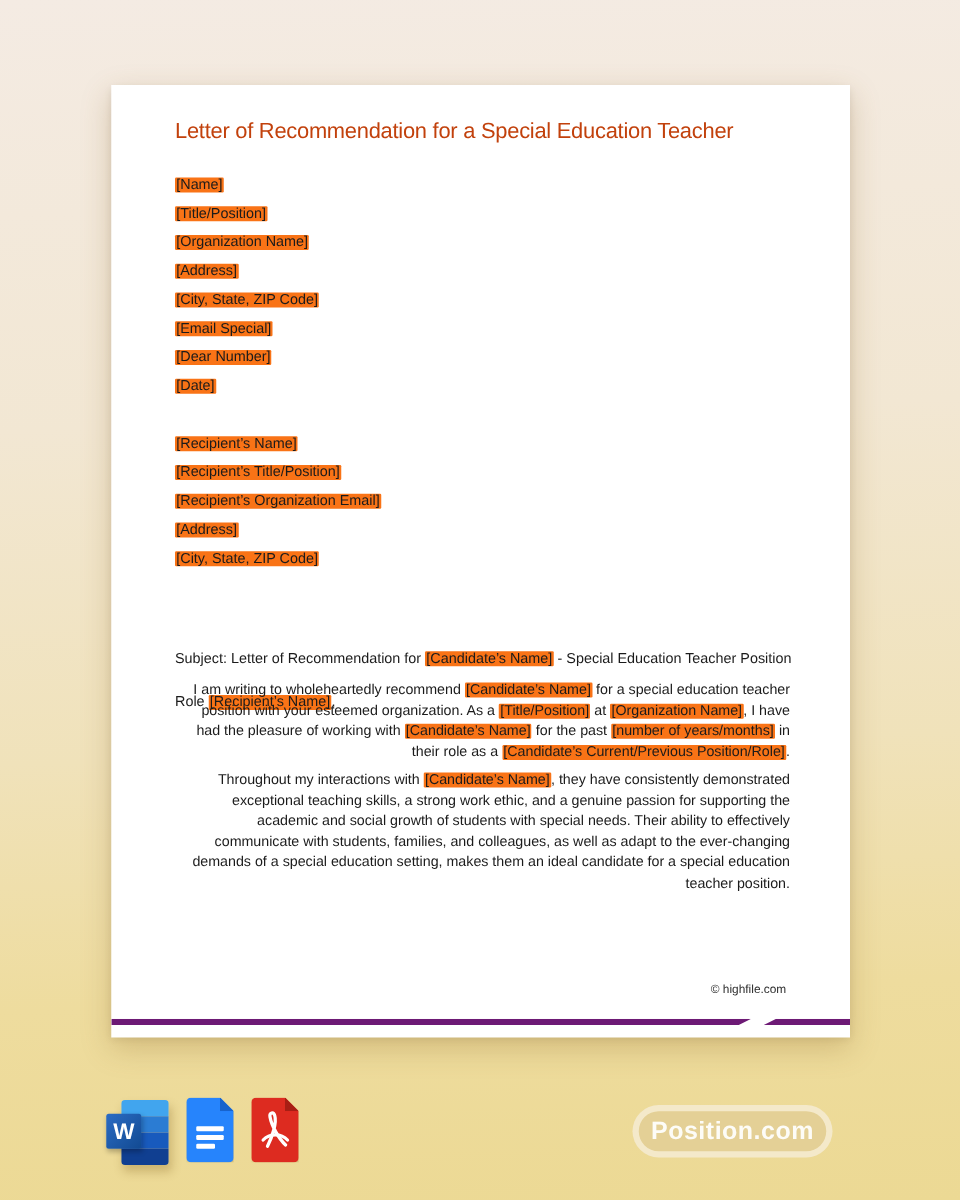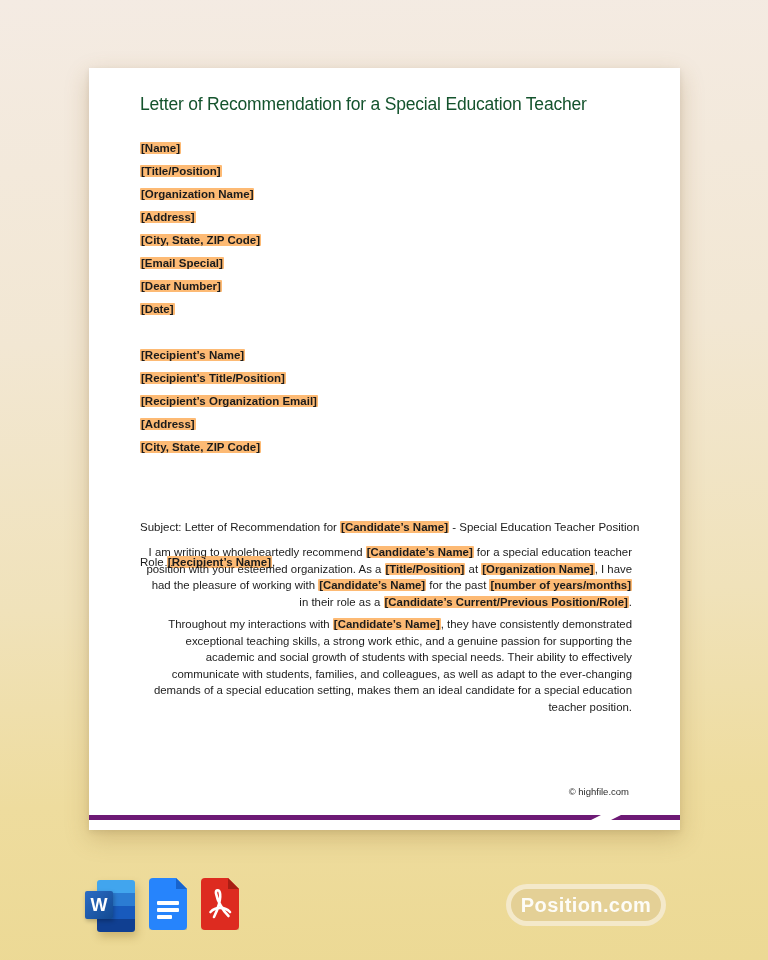--- a/index.html
+++ b/index.html
@@ -12,27 +12,27 @@
 
   
   .page {
     position:absolute; left:89px; top:68px; width:591px; height:762px;
     background:#ffffff;
     box-shadow:0 8px 22px rgba(140,100,40,.28), 0 2px 6px rgba(0,0,0,.08);
   }
   .doc-title {
     position:absolute; top:26px; left:51px;
     font-size:17.5px; font-weight:400; letter-spacing:-.2px;
-    color:#14532d; white-space:nowrap;
+    color:#c2410c; white-space:nowrap;
   }
   .addr-block { position:absolute; left:51px; }
   .sender-block { top:73px; }
   .recipient-block { top:280px; }
   .addr-block .line { font-size:11.5px; line-height:15.5px; margin-bottom:7.5px; color:#1b1b1b; }
-  .hl { background:#fdba74; border-radius:1px; padding:0 1px;font-weight:bold; }
+  .hl { background:#f97316; border-radius:1px; padding:0 1px; }
   .text-line {
     position:absolute; left:51px; font-size:11.5px; line-height:16px; color:#1b1b1b; white-space:nowrap;margin-top:44px;
   }
   .subject-line { top:407px; }
   .greeting-line { top:442px; }
   .para {
     position:absolute; left:51px; width:492px;
     font-size:11.4px; line-height:16.6px; color:#1b1b1b; text-align:right;
   }
   .para-1 { top:476px; }

